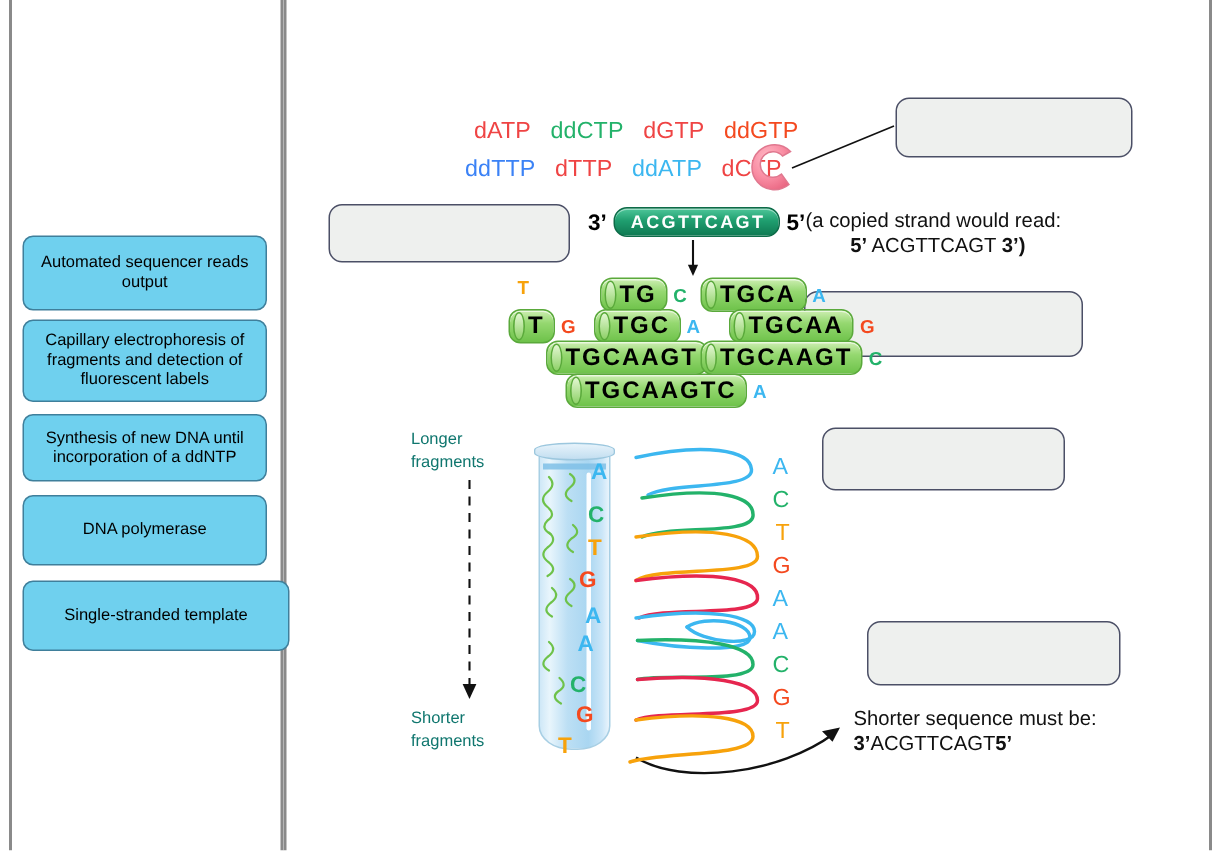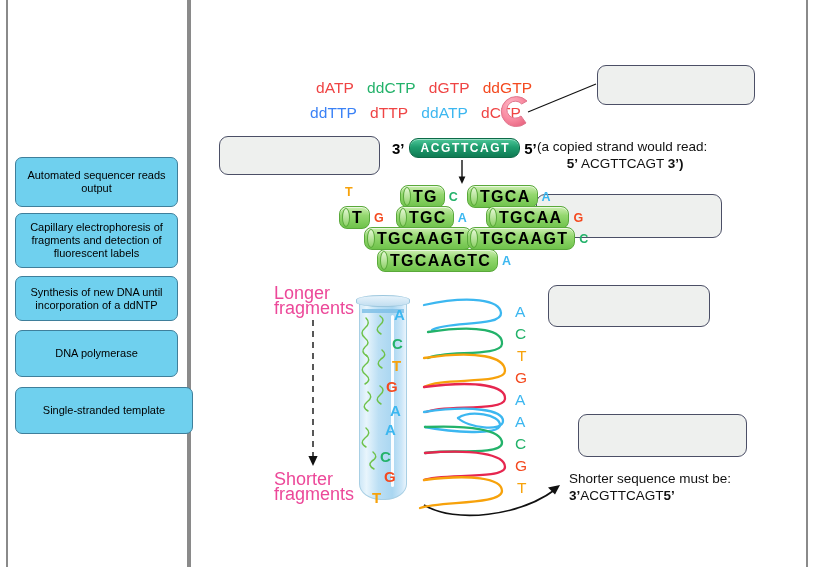--- a/index.html
+++ b/index.html
@@ -118,21 +118,21 @@
     border:1px solid #9cc7de;
     border-radius:50%/40%;
     box-sizing:border-box;
   }
   .tube-band{position:absolute;left:2px;right:2px;height:4px;background:#7fc0e6;opacity:.85;}
   .tube-stripe{position:absolute;width:3px;background:#ffffff;opacity:.95;border-radius:2px;}
   .tube-letter{position:absolute;font-size:15px;font-weight:600;}
 
   .seqletter{position:absolute;font-size:15.5px;}
 
-  .lbl{position:absolute;font-size:18px;color:#ec4899;line-height:15px;}
+  .lbl{position:absolute;font-size:11px;color:#0f766e;line-height:15px;}
 
   .note{position:absolute;font-size:13.5px;color:#111;line-height:17px;}
   .note b{font-weight:bold;}
   .mono-seq{font-family:"Liberation Sans", sans-serif;}
 
   svg.overlay{position:absolute;left:0;top:0;width:818px;height:567px;pointer-events:none;}
 </style>
 </head>
 <body>
 

